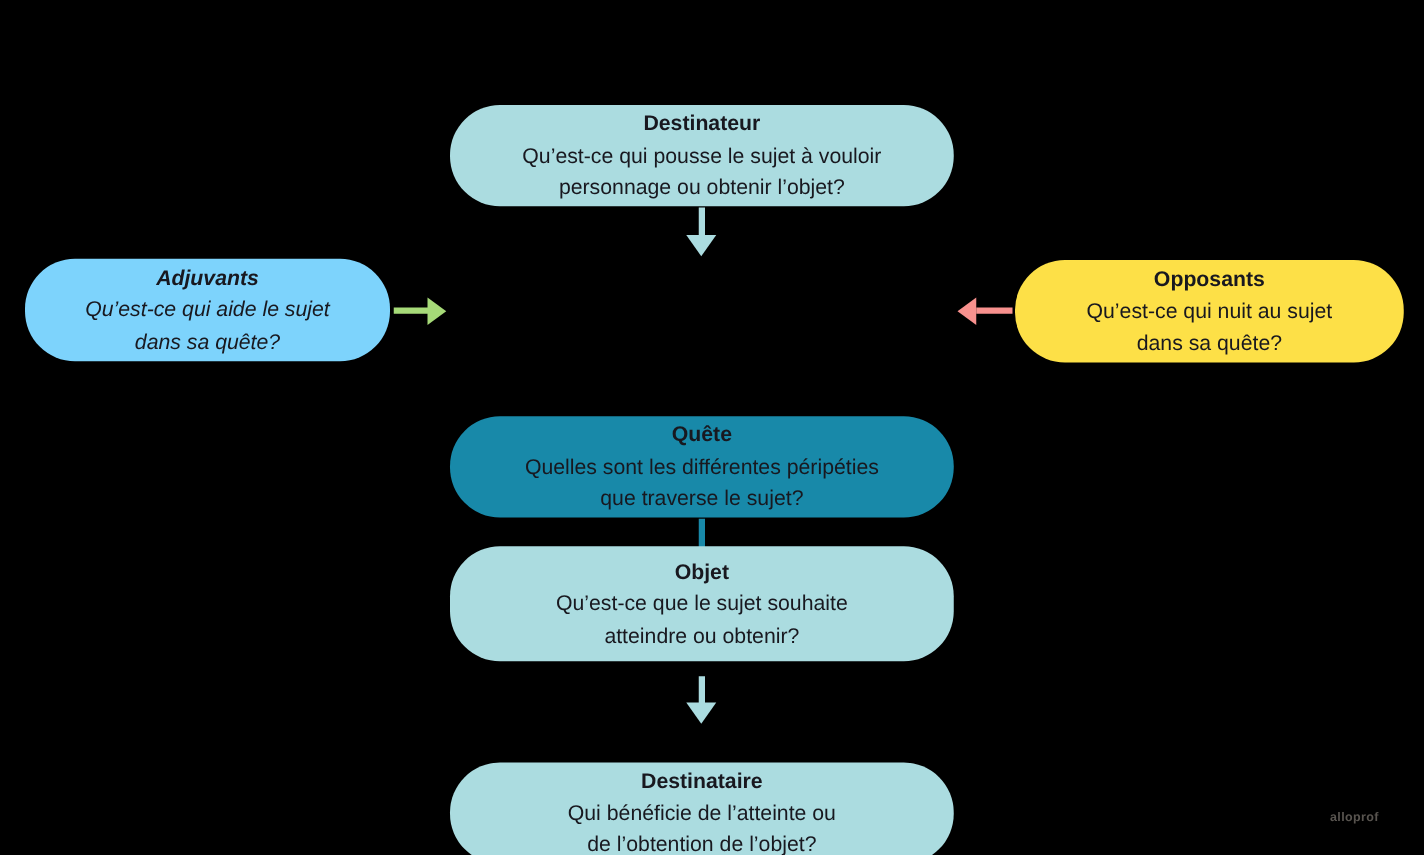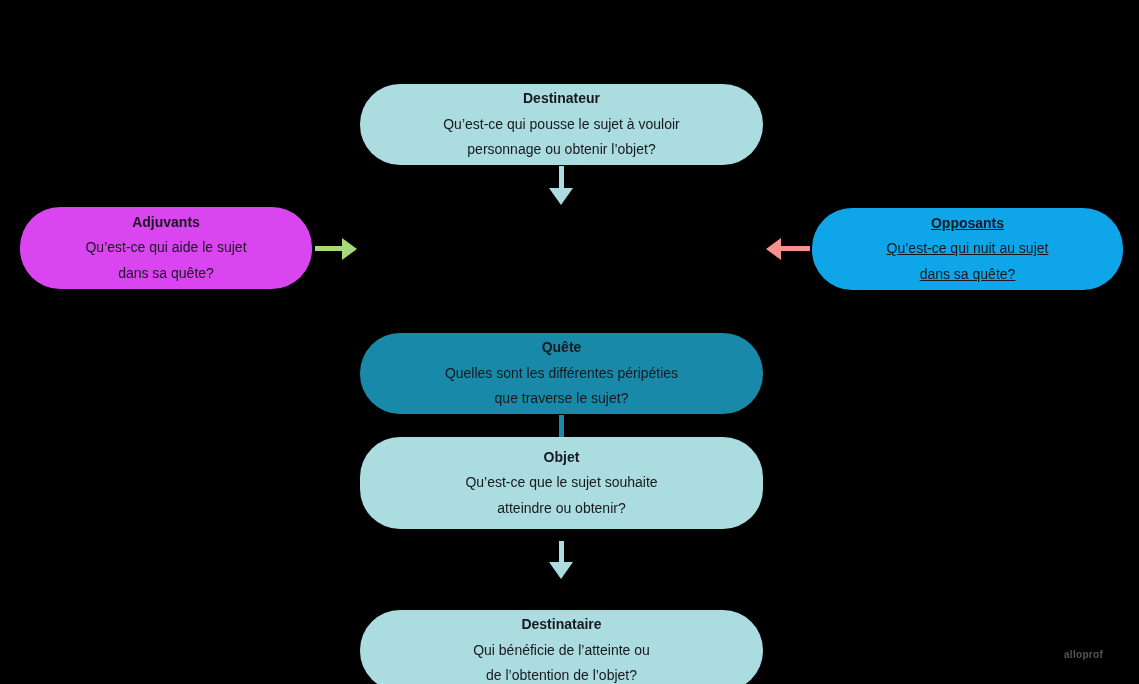--- a/index.html
+++ b/index.html
@@ -3,26 +3,26 @@
 <meta charset="utf-8">
 <style>
   html,body { margin:0; padding:0; background:#000; }
   #canvas {
     position:relative; width:1139px; height:684px; background:#000000;
     font-family:"Liberation Sans","DejaVu Sans",sans-serif; overflow:hidden;
   }
   .box {
     position:absolute; border-radius:40px;
     display:flex; flex-direction:column; align-items:center; justify-content:center;
-    color:#18181f; text-align:center; font-size:14px; line-height:25.5px;
+    color:#18181f; text-align:center; font-size:17px; line-height:25.5px;
   }
   .box .title { font-weight:bold; }
   .light { background:#abdce0; }
-  .green { background:#d946ef; }
-  .pink  { background:#0ea5e9;text-decoration:underline; }
+  .green { background:#7dd3fc;font-style:italic; }
+  .pink  { background:#fde047; }
   .teal  { background:#1889a9; }
 
   
   #b-destinateur { left:360px; top:84px;  width:403px; height:81px; }
   #b-sujet       { left:360px; top:208px; width:403px; height:82px; }
   #b-quete       { left:360px; top:333px; width:403px; height:81px; }
   #b-objet       { left:360px; top:437px; width:403px; height:92px; }
   #b-destinataire{ left:360px; top:582px; width:403px; height:81px;margin-top:28px; }
   
   #b-adjuvants   { left:20px;  top:207px; width:292px; height:82px; }

